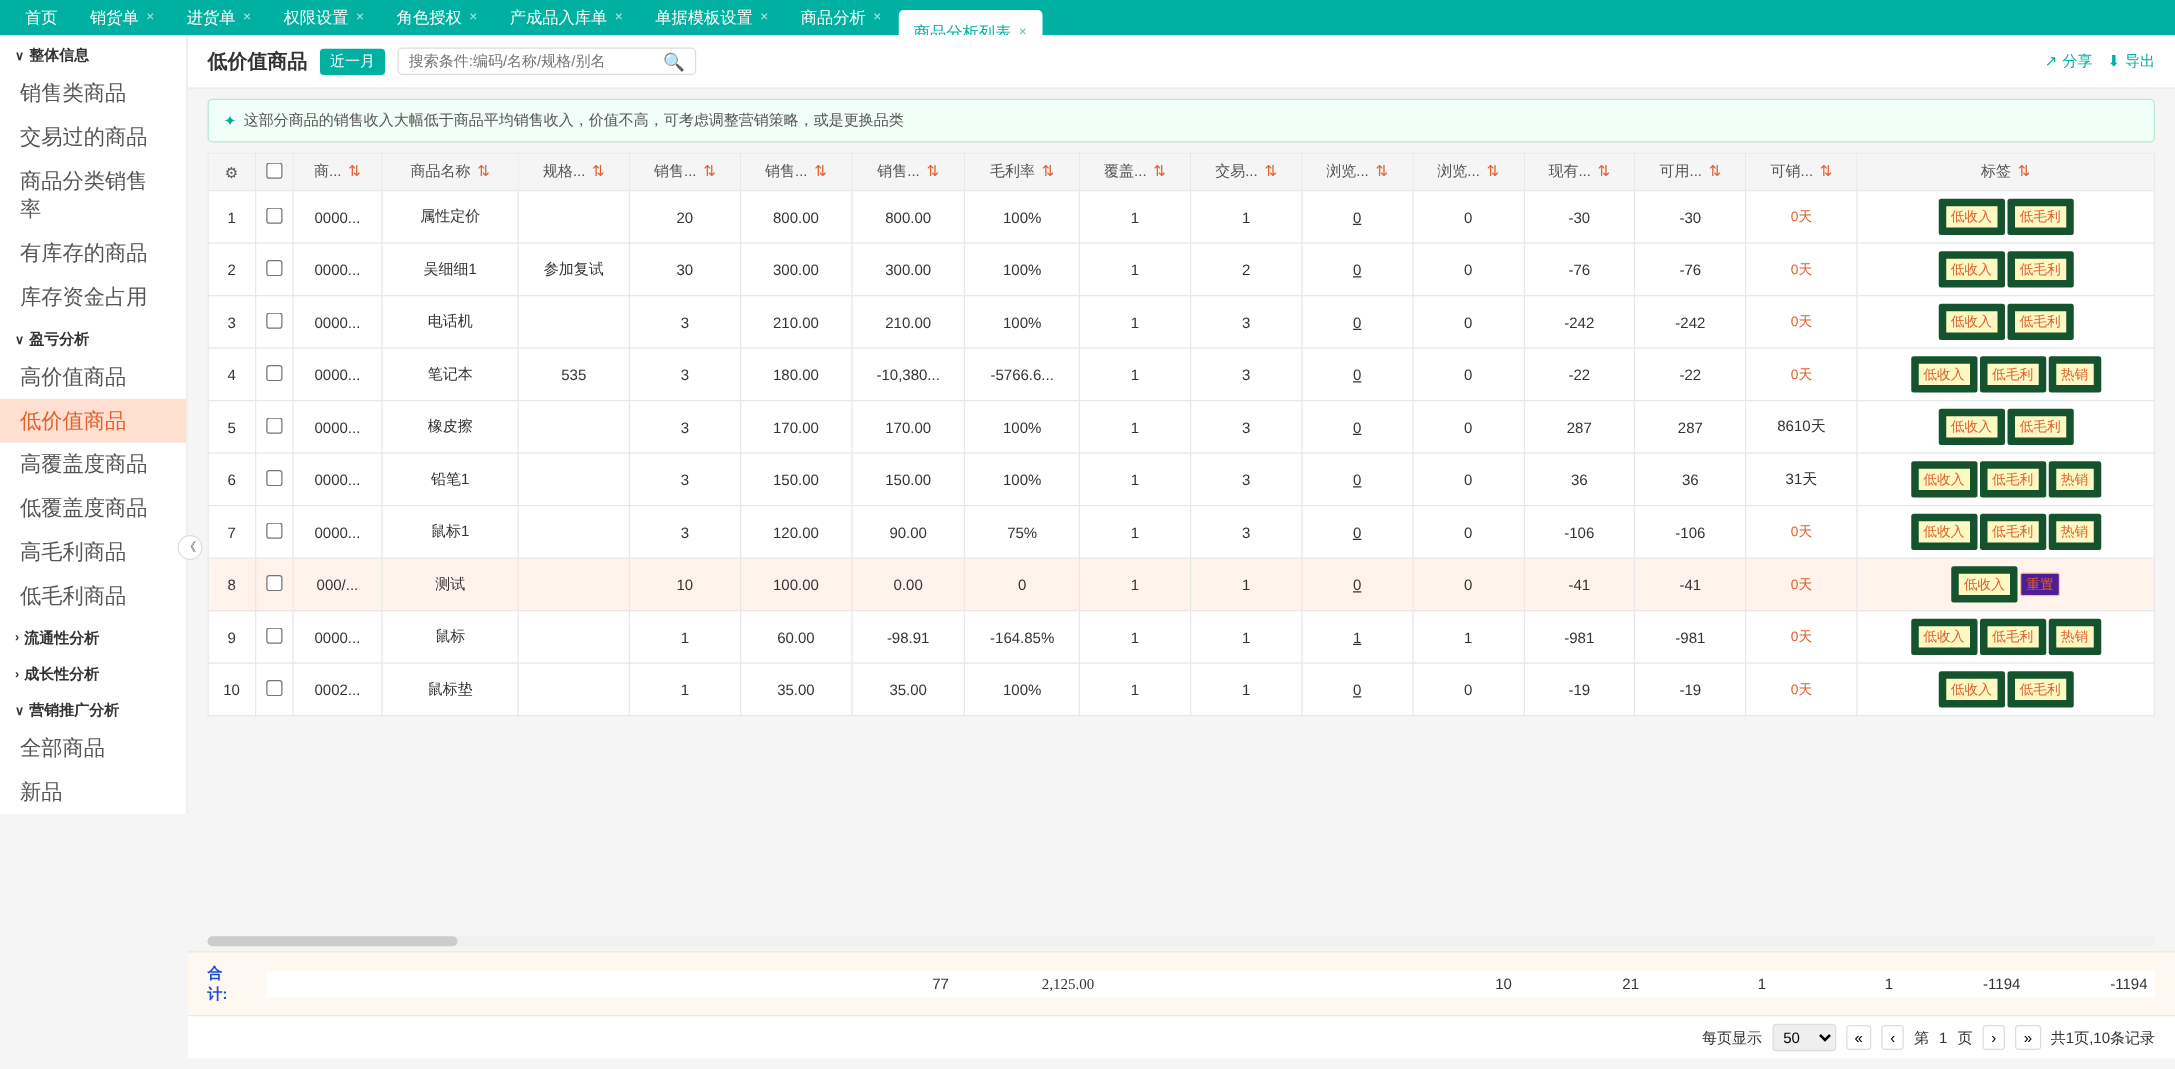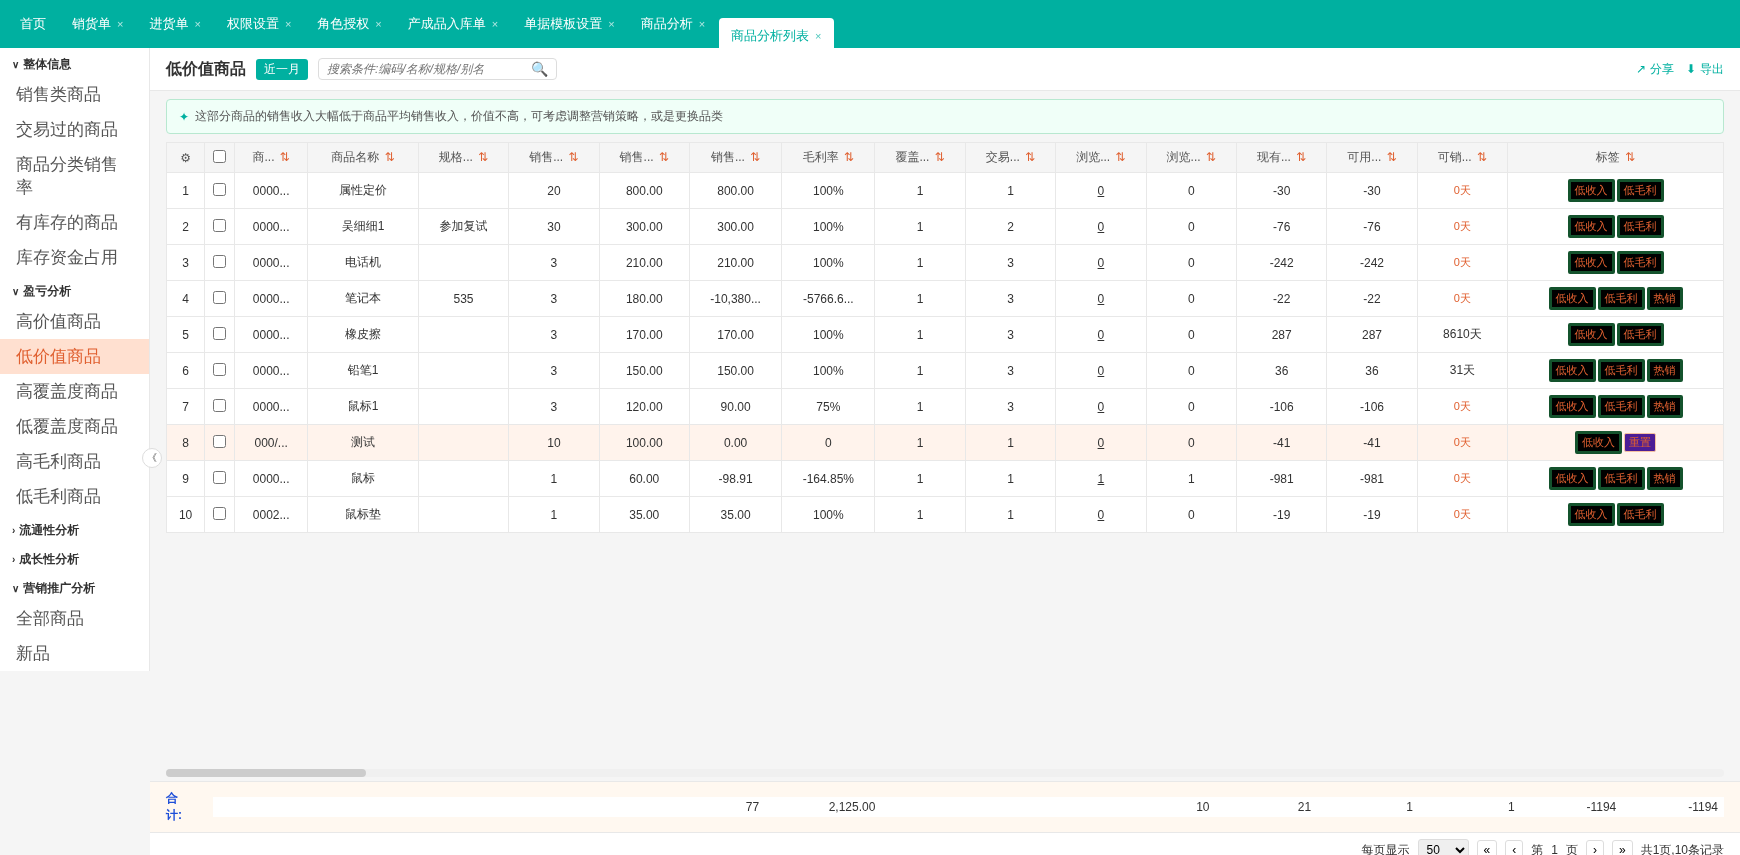--- a/index.html
+++ b/index.html
@@ -3,21 +3,21 @@
   <meta charset="utf-8">
   <style>
     * { box-sizing: border-box; margin: 0; padding: 0; }
     body { font-family: "Microsoft YaHei", Arial, sans-serif; font-size: 12px; background: #f5f5f5; color: #333; }
 
     
     .top-nav {
       background: #00b0a0;
       display: flex;
       align-items: center;
-      height: 48px;
+      height: 28px;
       padding: 0 8px;
       gap: 2px;
     }
     .nav-item {
       color: #fff;
       padding: 0 12px;
       height: 36px;
       display: flex;
       align-items: center;
       cursor: pointer;
@@ -87,21 +87,20 @@
       padding: 2px 8px;
       background: #fff;
       gap: 4px;
     }
     .search-box input {
       border: none;
       outline: none;
       font-size: 12px;
       width: 200px;
       color: #999;
-      font-style: italic;
     }
     .search-icon { color: #e06030; font-size: 14px; cursor: pointer; }
     .header-actions { margin-left: auto; display: flex; gap: 12px; }
     .action-btn {
       color: #00b0a0;
       background: none;
       border: none;
       cursor: pointer;
       font-size: 12px;
       display: flex;
@@ -147,21 +146,21 @@
       position: relative;
     }
     thead th .sort-icon { color: #e06030; margin-left: 2px; }
     tbody td {
       border: 1px solid #e8e8e8;
       padding: 5px 6px;
       text-align: center;
       white-space: nowrap;
     }
     tbody tr.highlight { background: #fff3ec; }
-    .tag-orange { color: #e06030; background: #000000; border: 3px solid #14532d; padding: 1px 4px; border-radius: 2px; margin: 1px; display: inline-block; font-size: 11px; }
+    .tag-orange { color: #e06030; background: #fef9c3; border: 6px solid #14532d; padding: 1px 4px; border-radius: 2px; margin: 1px; display: inline-block; font-size: 11px; }
     .tag-red-text { color: #e06030; font-size: 11px; }
     .underline { text-decoration: underline; cursor: pointer; }
     .checkbox-cell { width: 30px; }
     input[type="checkbox"] { cursor: pointer; }
 
     
     .footer-totals {
       background: #fff8f0;
       border-top: 1px solid #e8e8e8;
       padding: 8px 16px;
@@ -575,21 +574,21 @@
       <span style="font-weight:bold; margin-right:20px; color:#1d4ed8;">合计:</span>
       <table>
         <tbody>
             <tr>
           <td style="width:30px;"></td>
           <td style="width:30px;"></td>
           <td style="width:70px;"></td>
           <td style="width:120px;"></td>
           <td style="width:60px;"></td>
           <td style="width:70px;">77</td>
-          <td style="width:80px;">2,125.00</td>
+          <td style="width:80px;font-family:Liberation Serif, serif;">2,125.00</td>
           <td style="width:80px;"></td>
           <td style="width:80px;"></td>
           <td style="width:70px;">10</td>
           <td style="width:70px;">21</td>
           <td style="width:70px;">1</td>
           <td style="width:70px;">1</td>
           <td style="width:70px;">-1194</td>
           <td style="width:70px;">-1194</td>
         </tr>
       </tbody>

